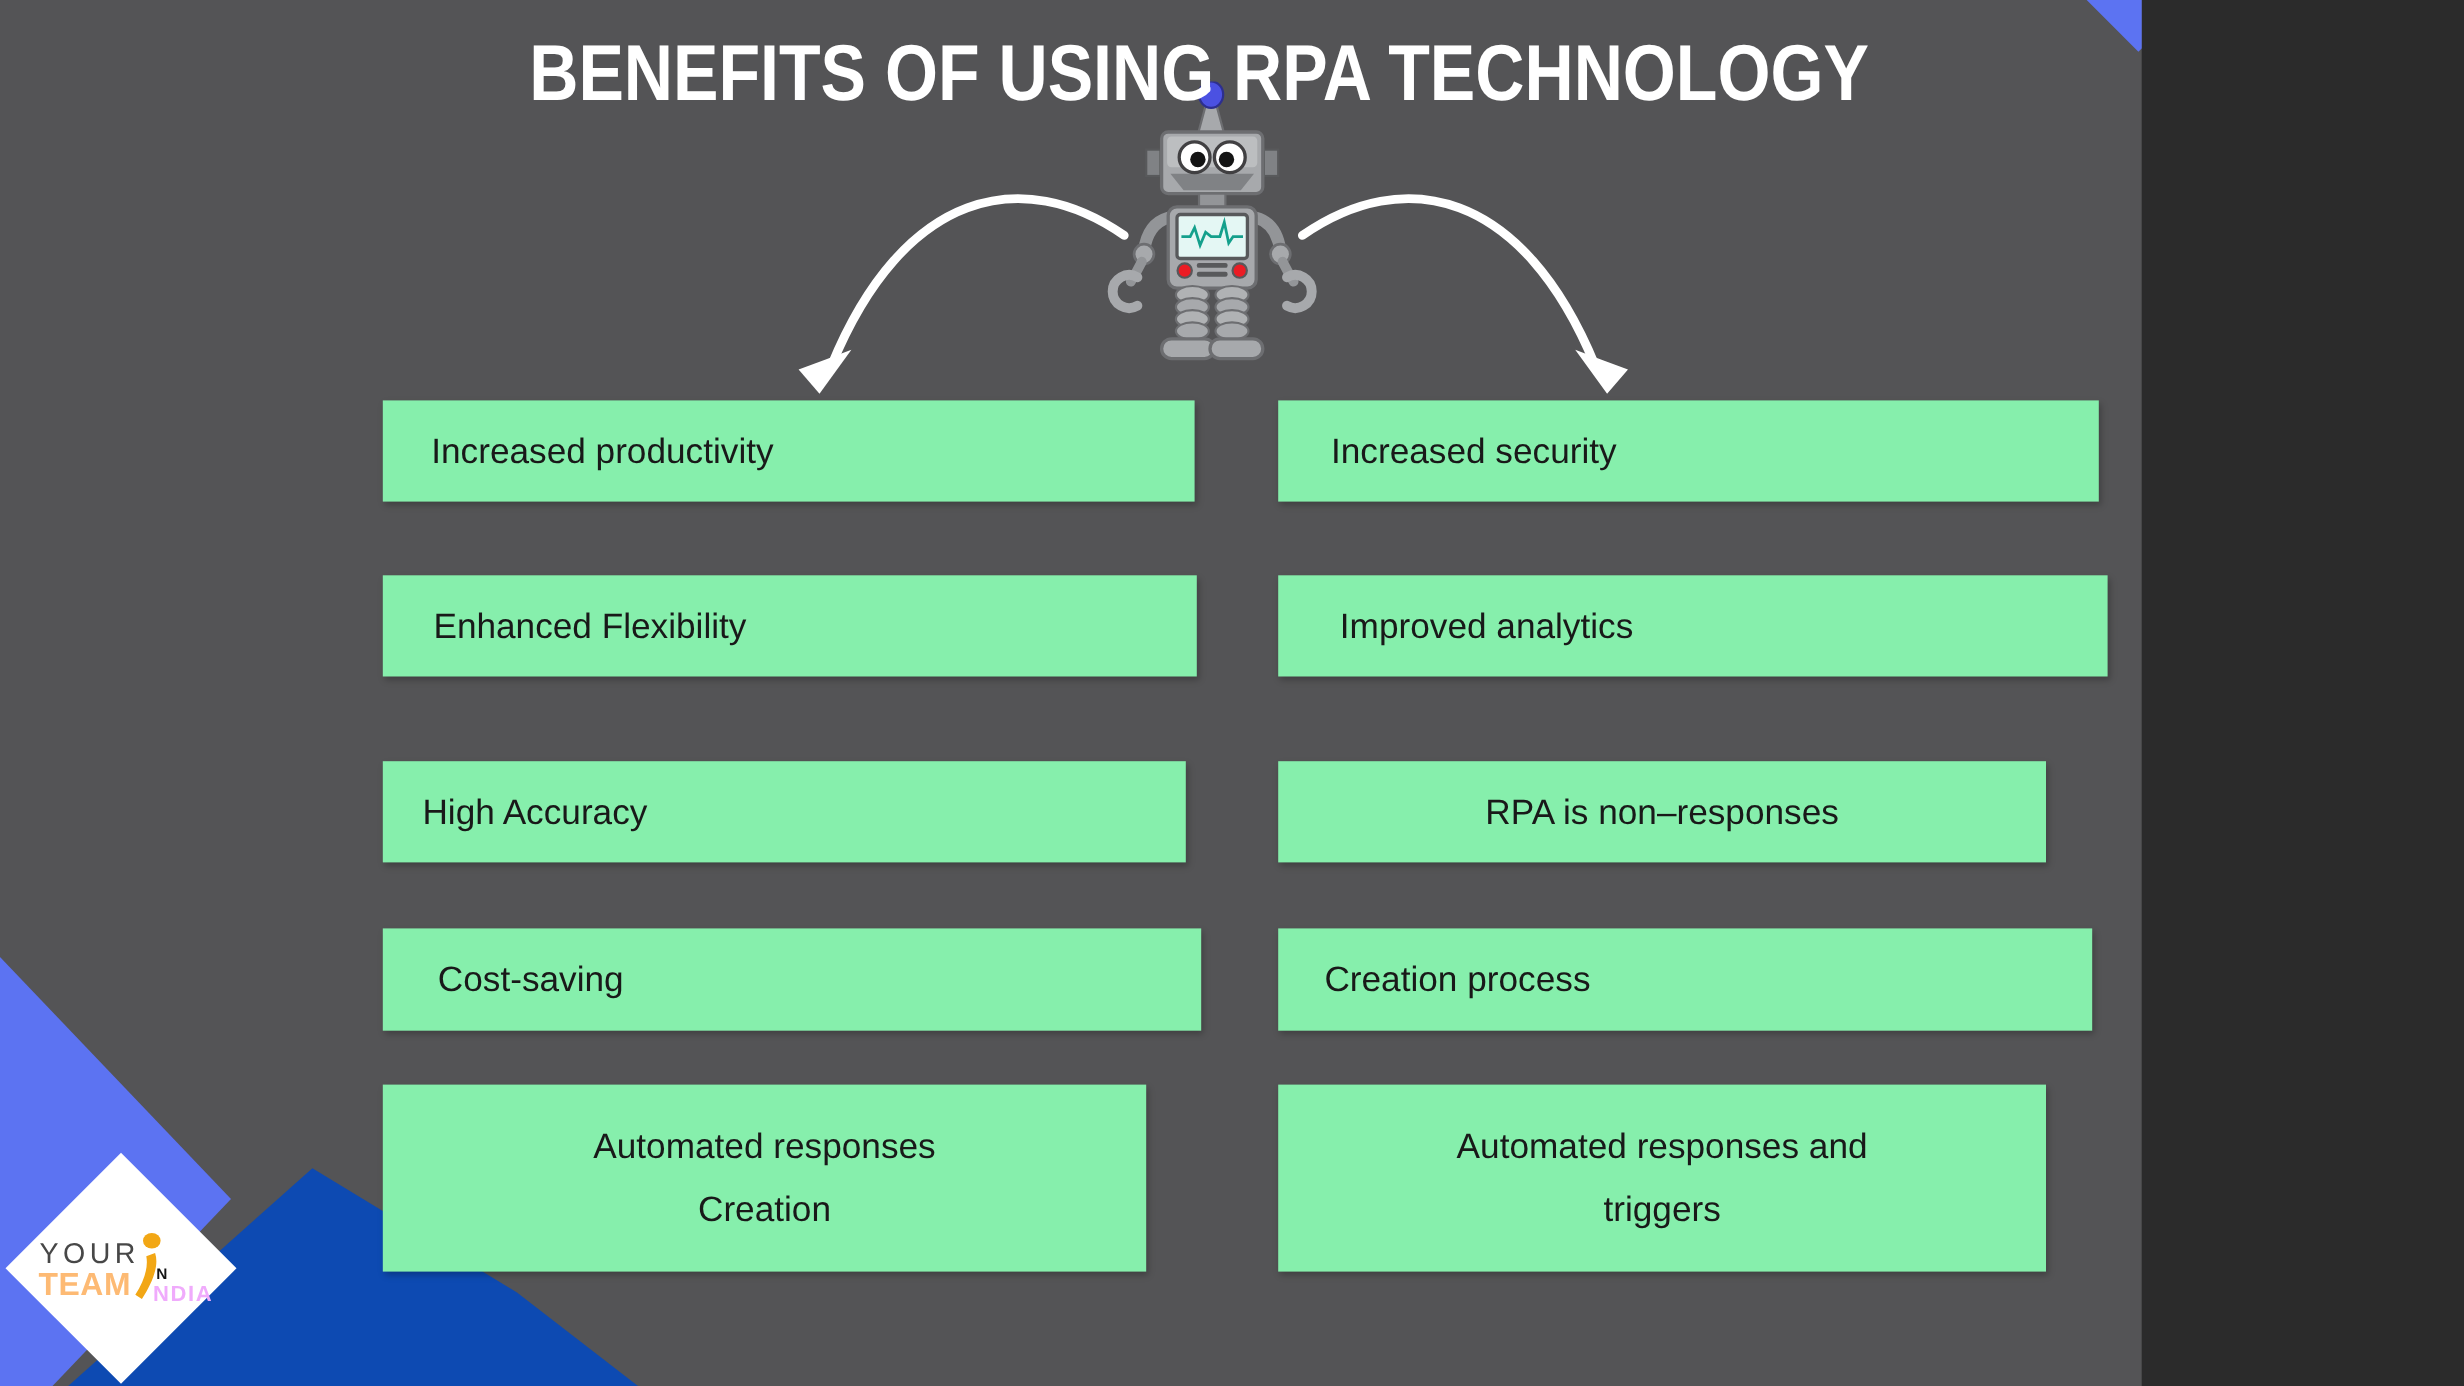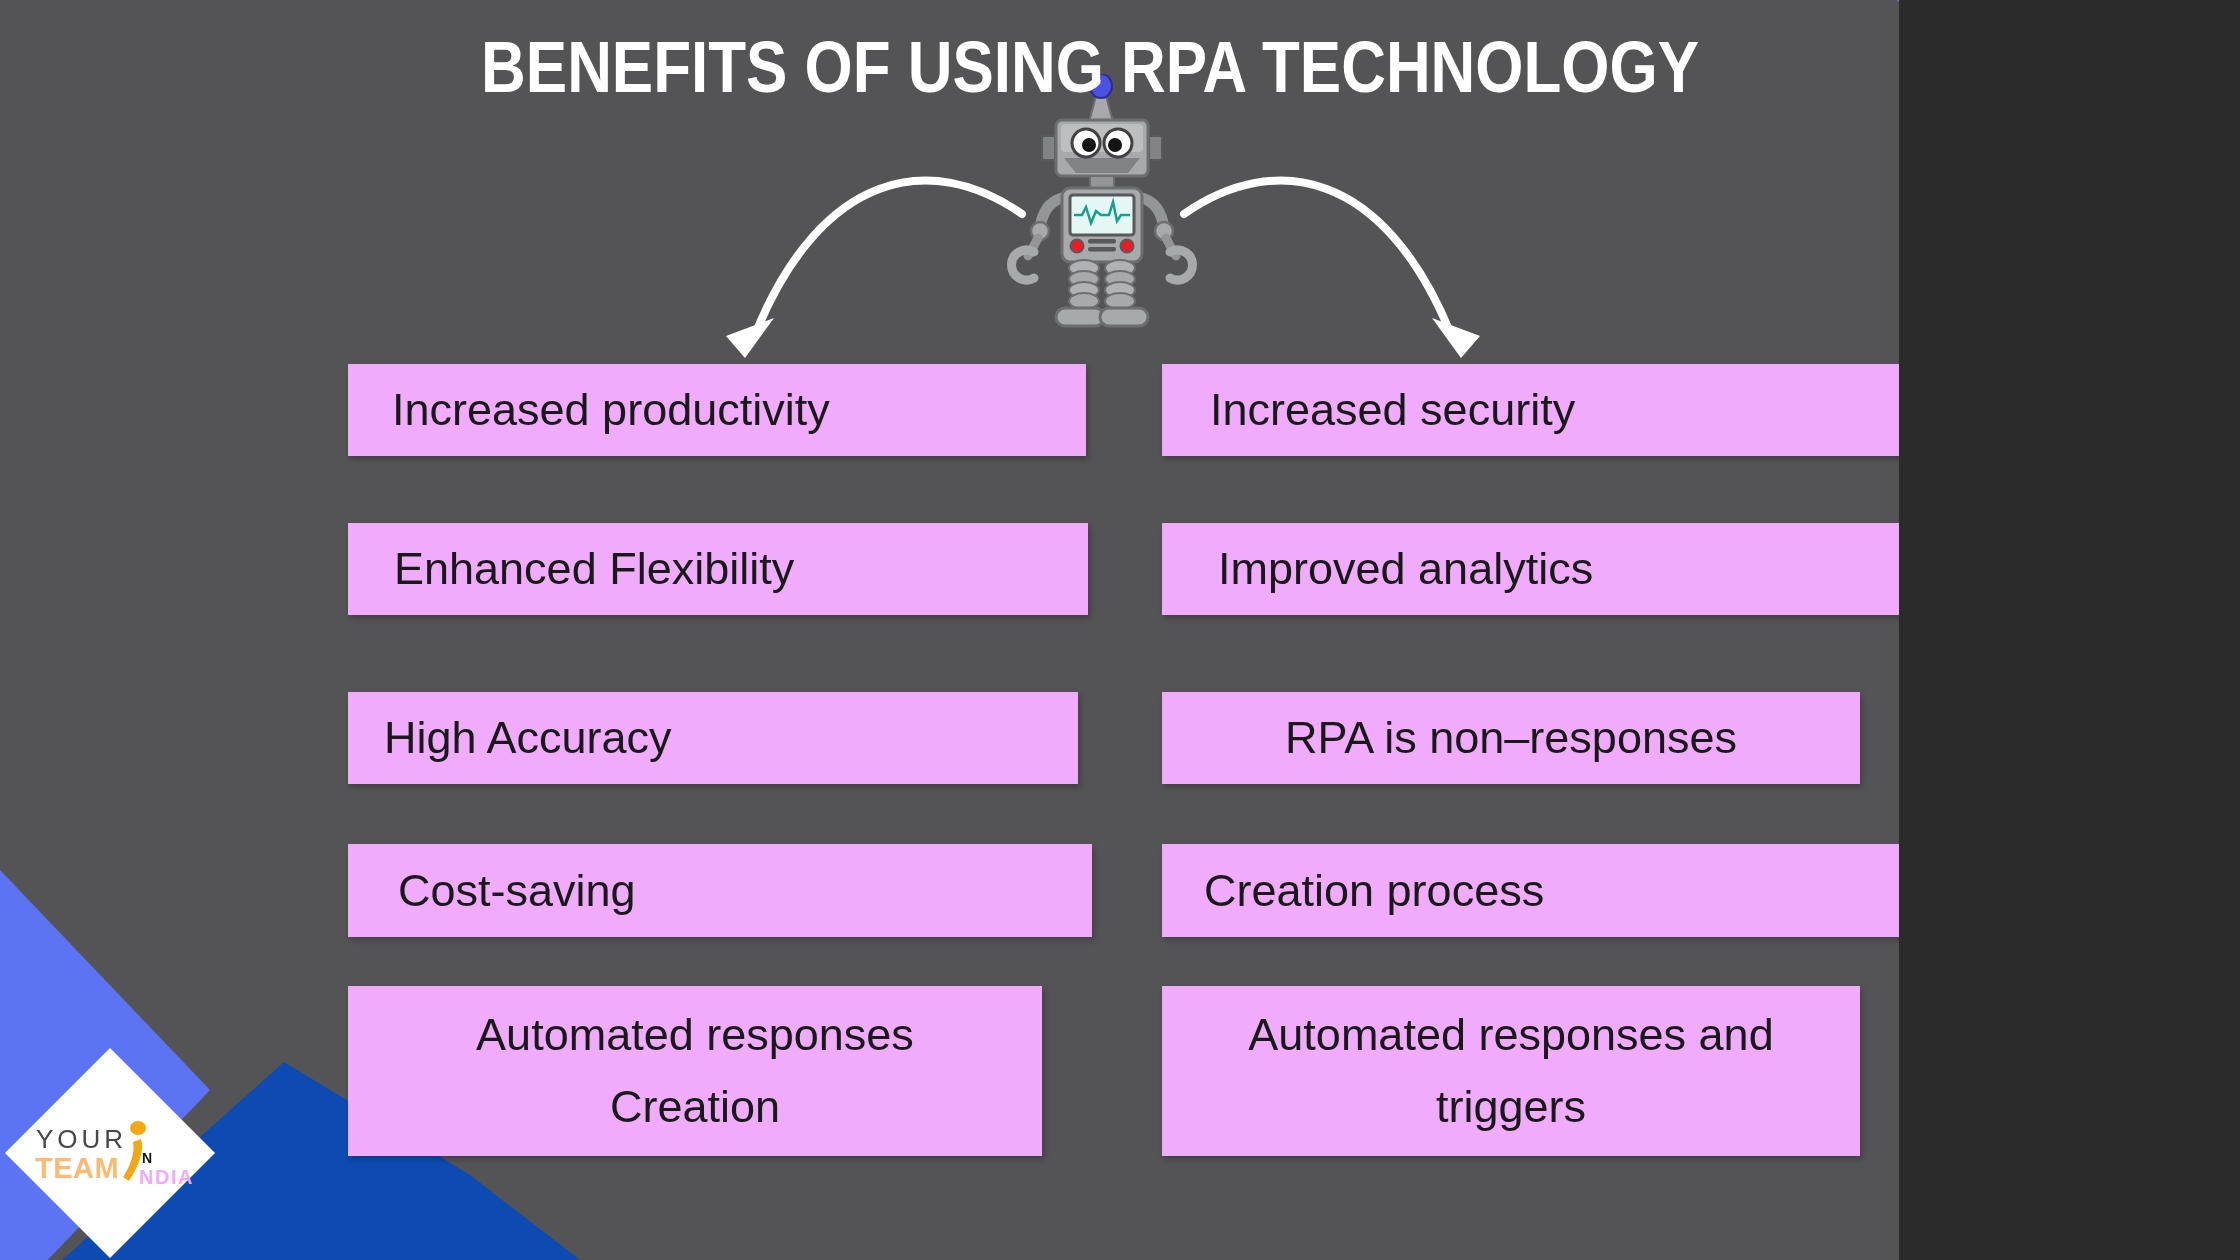--- a/index.html
+++ b/index.html
@@ -1,30 +1,31 @@
 <!DOCTYPE html>
 <html><head>
 <meta charset="utf-8">
 <style>
   html,body{margin:0;padding:0;background:#2b2b2b;}
   .canvas{
     position:relative;width:1899px;height:1260px;overflow:hidden;
     background:#545456;
     font-family:"Liberation Sans", sans-serif;
+    padding-left:48px;
   }
   .deco{position:absolute;inset:0;width:2240px;height:1260px;z-index:1;}
   .title{
     position:absolute;top:26px;left:0;width:2180px;text-align:center;z-index:4;
     color:#fff;font-size:72px;font-weight:700;letter-spacing:0px;white-space:nowrap;
   }
   .title .squeeze{display:inline-block;transform:scaleX(0.86);transform-origin:center;}
   .robot{position:absolute;left:998px;top:74px;width:210px;height:260px;z-index:3;}
   .box{
-    position:absolute;background:#f0abfc;color:#191919;z-index:2;
-    display:flex;align-items:center;font-size:45px;
+    position:absolute;background:#86efac;color:#191919;z-index:2;
+    display:flex;align-items:center;font-size:32px;
     box-shadow:2px 3px 6px rgba(0,0,0,0.25);
   }
   .col-l{left:348px;width:694px;}
   .col-r{left:1162px;width:698px;}
   .r1{top:364px;height:92px;}
   .r2{top:523px;height:92px;}
   .r3{top:692px;height:92px;text-align:center;}
   .r4{top:844px;height:93px;}
   .r5{top:986px;height:170px;flex-direction:column;justify-content:center;gap:20px;text-align:center;}
   .pl44{padding-left:44px;}

